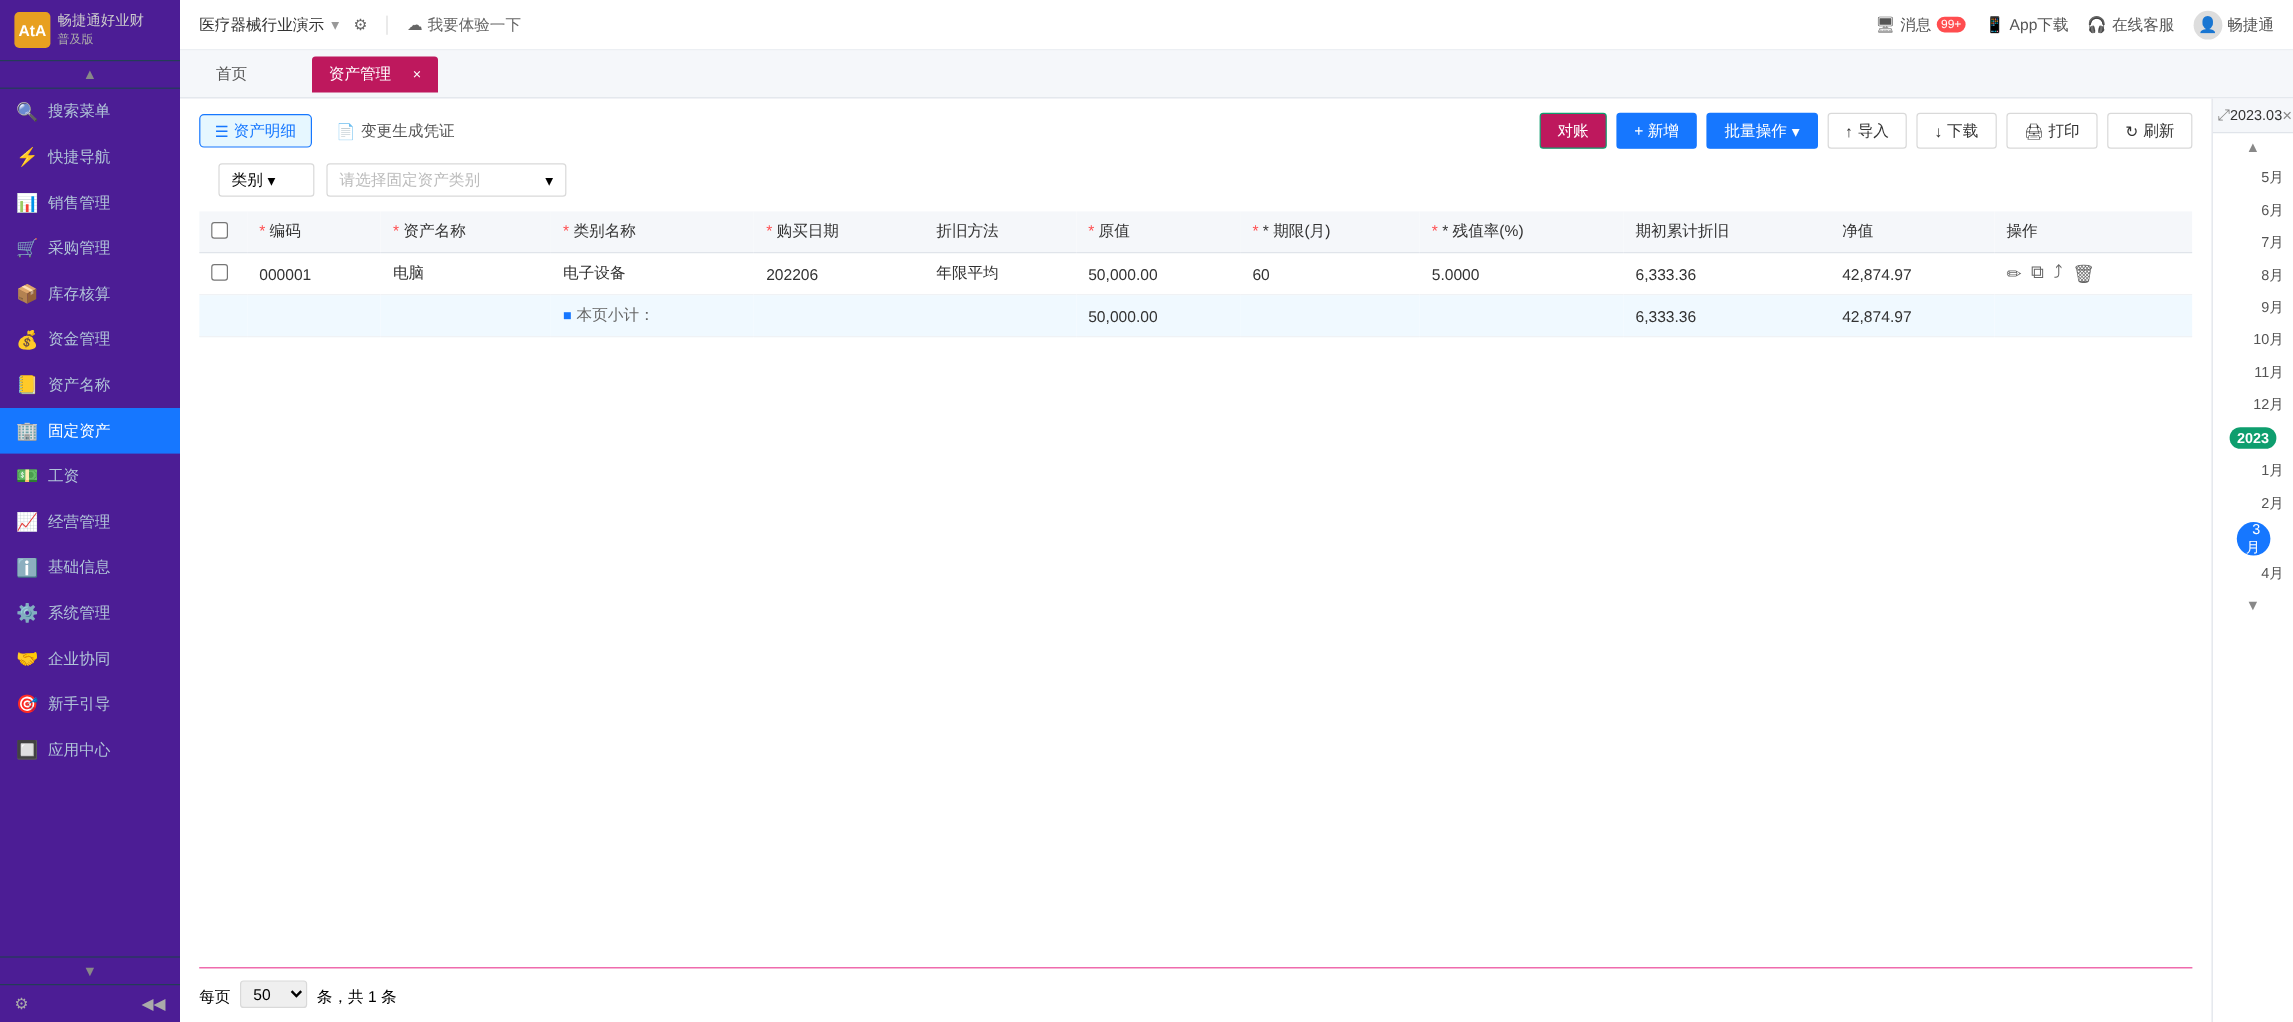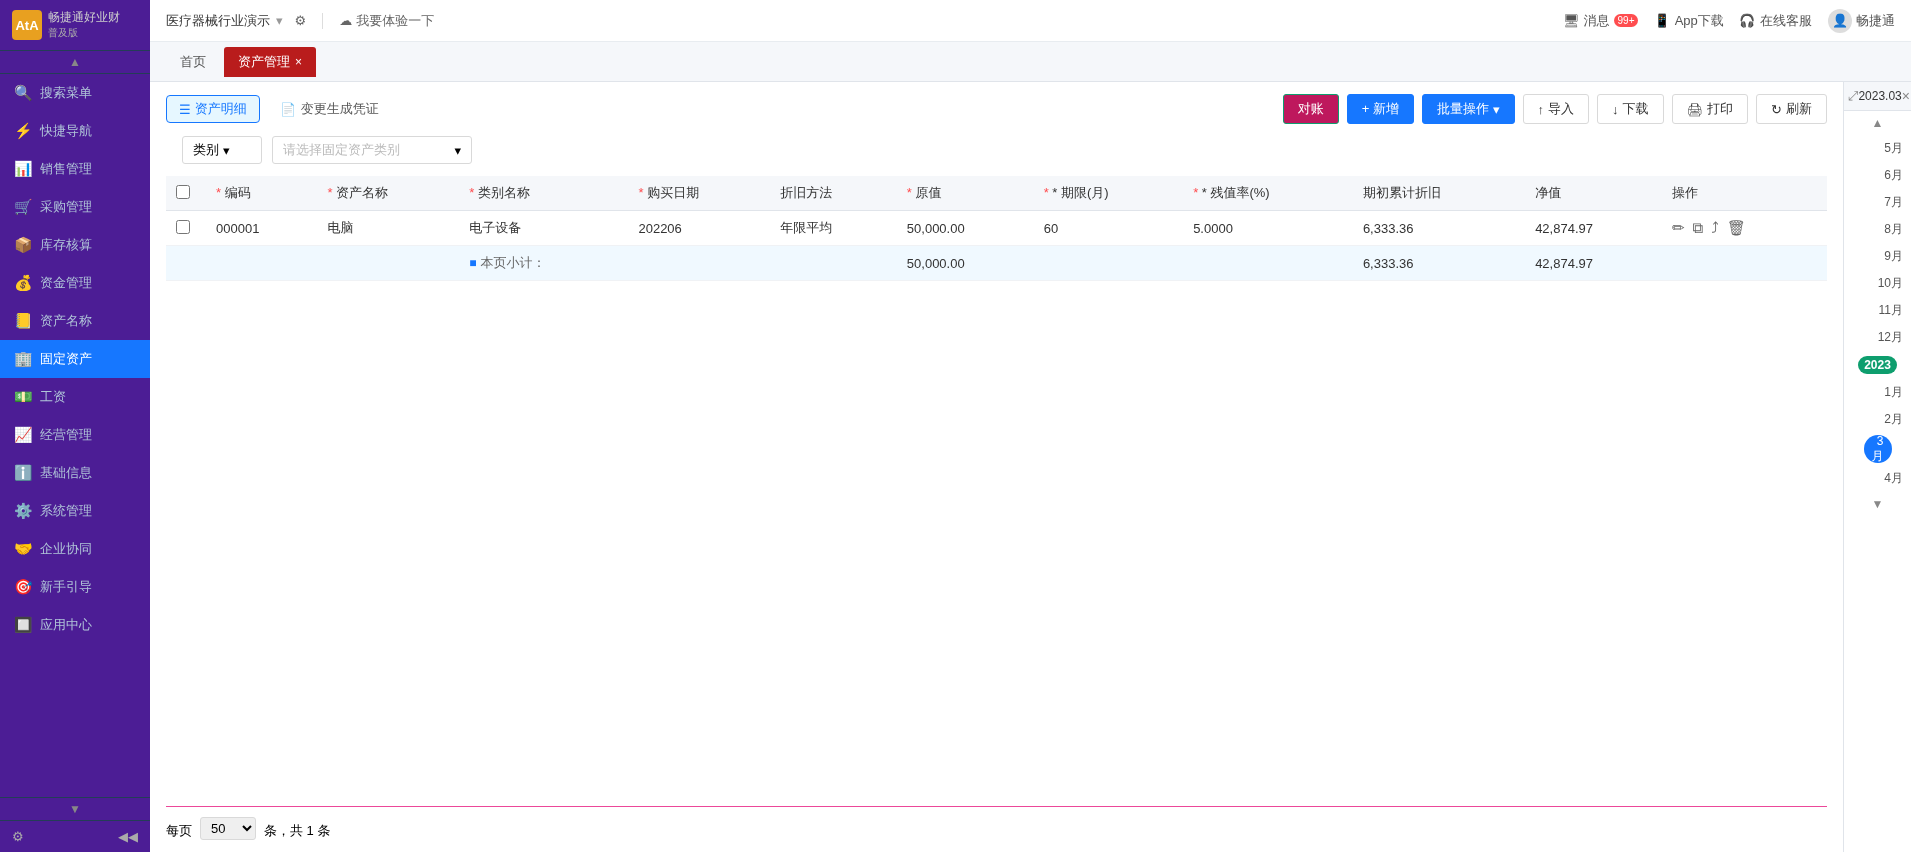--- a/index.html
+++ b/index.html
@@ -106,23 +106,23 @@
       flex-shrink: 0;
     }
     .tab {
       padding: 6px 14px;
       border-radius: 3px 3px 0 0;
       cursor: pointer;
       font-size: 13px;
       color: #555;
     }
     .tab.active {
-      background: #b91c1c;
+      background: #be185d;
       color: #fff;
-      display: flex; align-items: center; gap: 5px;
+      display: flex; align-items: center; gap: 18px; margin-left: 36px;
     }
     .tab-close { cursor: pointer; font-size: 12px; }
     .tab-home { color: #555; }
 
     
     .content {
       flex: 1;
       display: flex;
       overflow: hidden;
     }

